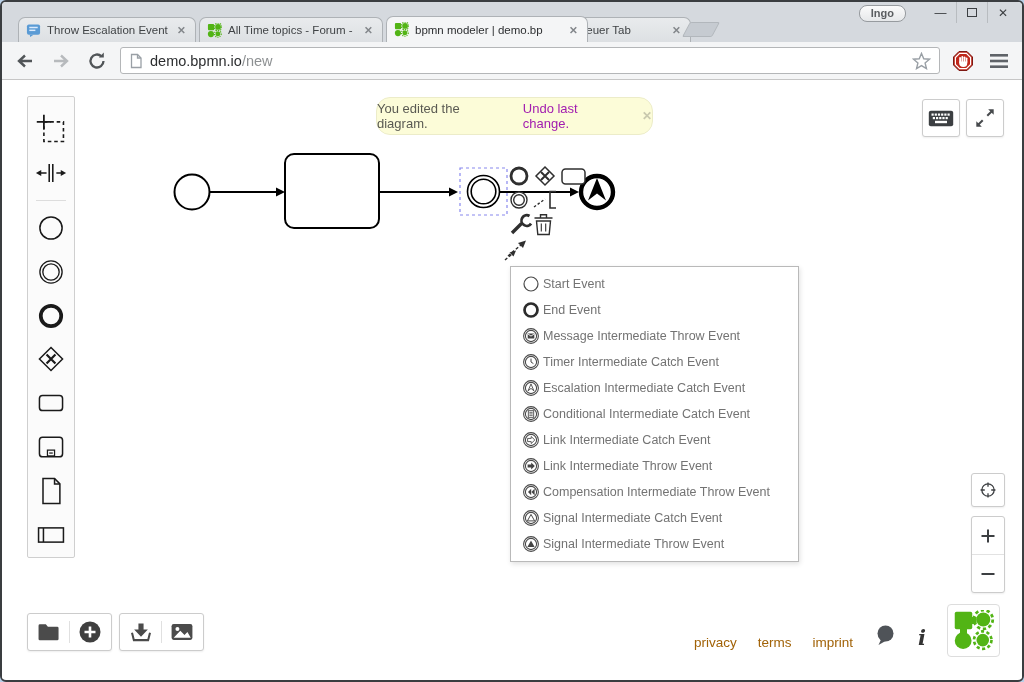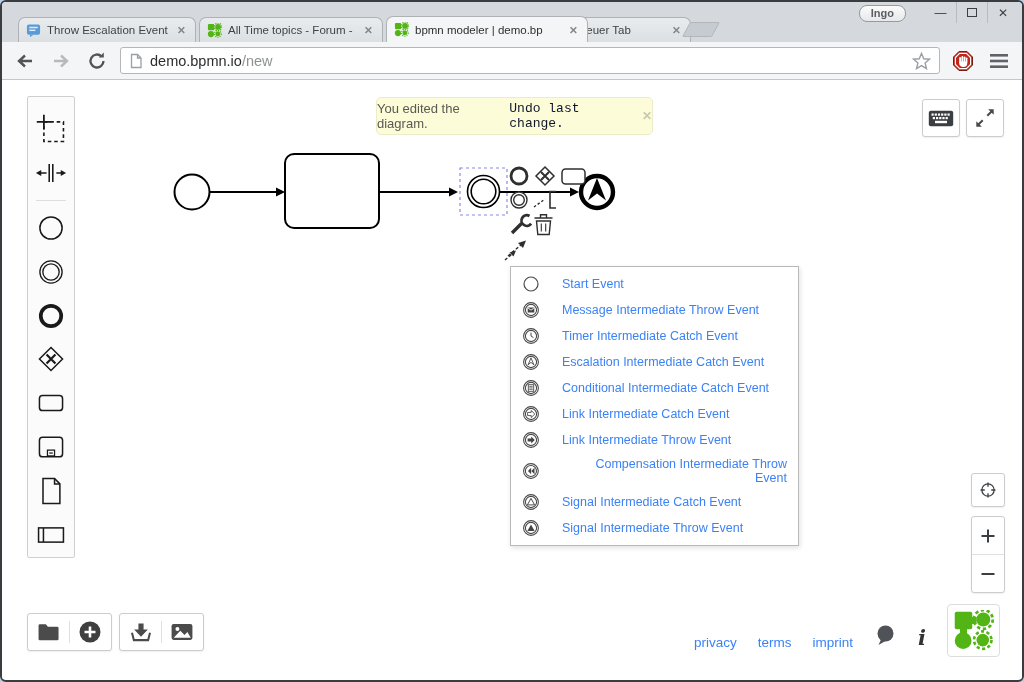--- a/index.html
+++ b/index.html
@@ -41,48 +41,48 @@
   
   .content { position:relative; height:599px; background:#fff; }
   svg.diagram { position:absolute; left:0; top:0; }
 
   .palette { position:absolute; left:25px; top:16px; width:48px; height:462px; background:#fbfbfb;
              border:1px solid #cfcfcf; border-radius:2px; display:flex; flex-direction:column; align-items:center; padding-top:10px; }
   .pal-entry { width:34px; height:34px; margin:5px 0; display:flex; align-items:center; justify-content:center; }
   .pal-sep { width:30px; border-top:1px solid #ddd; margin:5px 0; }
 
   .notification { position:absolute; left:374px; top:17px; width:277px; height:38px; background:#fcfcd8;
-                  border:1px solid #ececc9; border-radius:5px; display:flex; align-items:center; justify-content:center;
+                  border:1px solid #ececc9; border-radius:14px; display:flex; align-items:center; justify-content:center;
                   gap:15px; font-size:13px; color:#5a5a52; }
-  .notification .action { color:#0f172a;font-family:Liberation Mono, monospace; }
+  .notification .action { color:#a21caf; }
   .notification .close { color:#c9c9ae; font-weight:bold; margin-left:4px; font-size:12px; }
 
   .card-btn { position:absolute; background:#fff; border:1px solid #ccc; border-radius:3px;
               box-shadow:0 1px 2px rgba(0,0,0,.07); display:flex; align-items:center; justify-content:center; }
   .kbd-btn { left:920px; top:19px; width:38px; height:38px; }
   .fs-btn  { left:964px; top:19px; width:38px; height:38px; }
   .origin-btn { left:969px; top:393px; width:34px; height:34px; }
   .zoom-card { position:absolute; left:969px; top:436px; width:34px; height:77px; background:#fff;
                border:1px solid #ccc; border-radius:3px; box-shadow:0 1px 2px rgba(0,0,0,.07);
                display:flex; flex-direction:column; }
   .zoom-cell { flex:1; display:flex; align-items:center; justify-content:center; }
   .zoom-div { border-top:1px solid #e2e2e2; }
 
   .menu { position:absolute; left:508px; top:186px; width:289px; background:#fff; border:1px solid #b9b9b9;
           box-shadow:1px 2px 5px rgba(0,0,0,.12); padding:4px 0; }
-  .menu li { list-style:none; display:flex; align-items:center; gap:22px; padding:4px 11px; font-size:12.5px; color:#3b82f6;text-align:right; }
+  .menu li { list-style:none; display:flex; align-items:center; gap:3px; padding:4px 11px; font-size:12.5px; color:#737373;text-align:right; }
 
   .btn-group { position:absolute; top:533px; height:38px; background:#fff; border:1px solid #ccc; border-radius:3px;
                box-shadow:0 1px 2px rgba(0,0,0,.07); display:flex; align-items:center; }
   .bg1 { left:25px; width:85px; } .bg2 { left:117px; width:85px; }
   .grp-cell { width:42px; height:100%; display:flex; align-items:center; justify-content:center; }
   .grp-div { width:1px; height:22px; background:#e0e0e0; }
 
   .footer-row { position:absolute; left:692px; top:540px; height:34px; display:flex; align-items:center; gap:21px; }
-  .footer-link { font-size:13.5px; color:#3b82f6;margin-top:10px; }
+  .footer-link { font-size:13.5px; color:#a16207;margin-top:10px; }
   .info-i { font-family:"DejaVu Serif", serif; font-style:italic; font-weight:bold; font-size:21px; color:#333; }
   .logo-card { position:absolute; left:945px; top:524px; width:53px; height:53px; background:#fff; border:1px solid #ddd;
                border-radius:4px; display:flex; align-items:center; justify-content:center; }
 </style>
 </head>
 <body>
 
 <div class="frame">
 
   <div class="titlebar">
@@ -355,20 +355,26 @@
     </div>
 
     <ul class="menu">
       <li>
         <svg width="18" height="18" viewBox="0 0 18 18">
             <circle cx="9" cy="9" r="7" fill="none" stroke="#4a4a4a" stroke-width="1.2"></circle>
           </svg>
         <span>Start Event</span>
       </li>
       <li>
+        <svg width="18" height="18" viewBox="0 0 18 18">
+            <circle cx="9" cy="9" r="6.5" fill="none" stroke="#2c2c2c" stroke-width="2.7"></circle>
+          </svg>
+        <span>End Event</span>
+      </li>
+      <li>
         <svg width="18" height="18" viewBox="0 0 18 18" fill="none" stroke="#4a4a4a">
             <circle cx="9" cy="9" r="7.4" stroke-width="1.1"></circle>
             <circle cx="9" cy="9" r="5.6" stroke-width="1.1"></circle>
             <rect x="5.7" y="6.5" width="6.6" height="5" fill="#444" stroke="none"></rect>
             <path d="M6 7 L9 9.1 L12 7" stroke="#fff" stroke-width="0.9"></path>
           </svg>
         <span>Message Intermediate Throw Event</span>
       </li>
       <li>
         <svg width="18" height="18" viewBox="0 0 18 18" fill="none" stroke="#4a4a4a">

